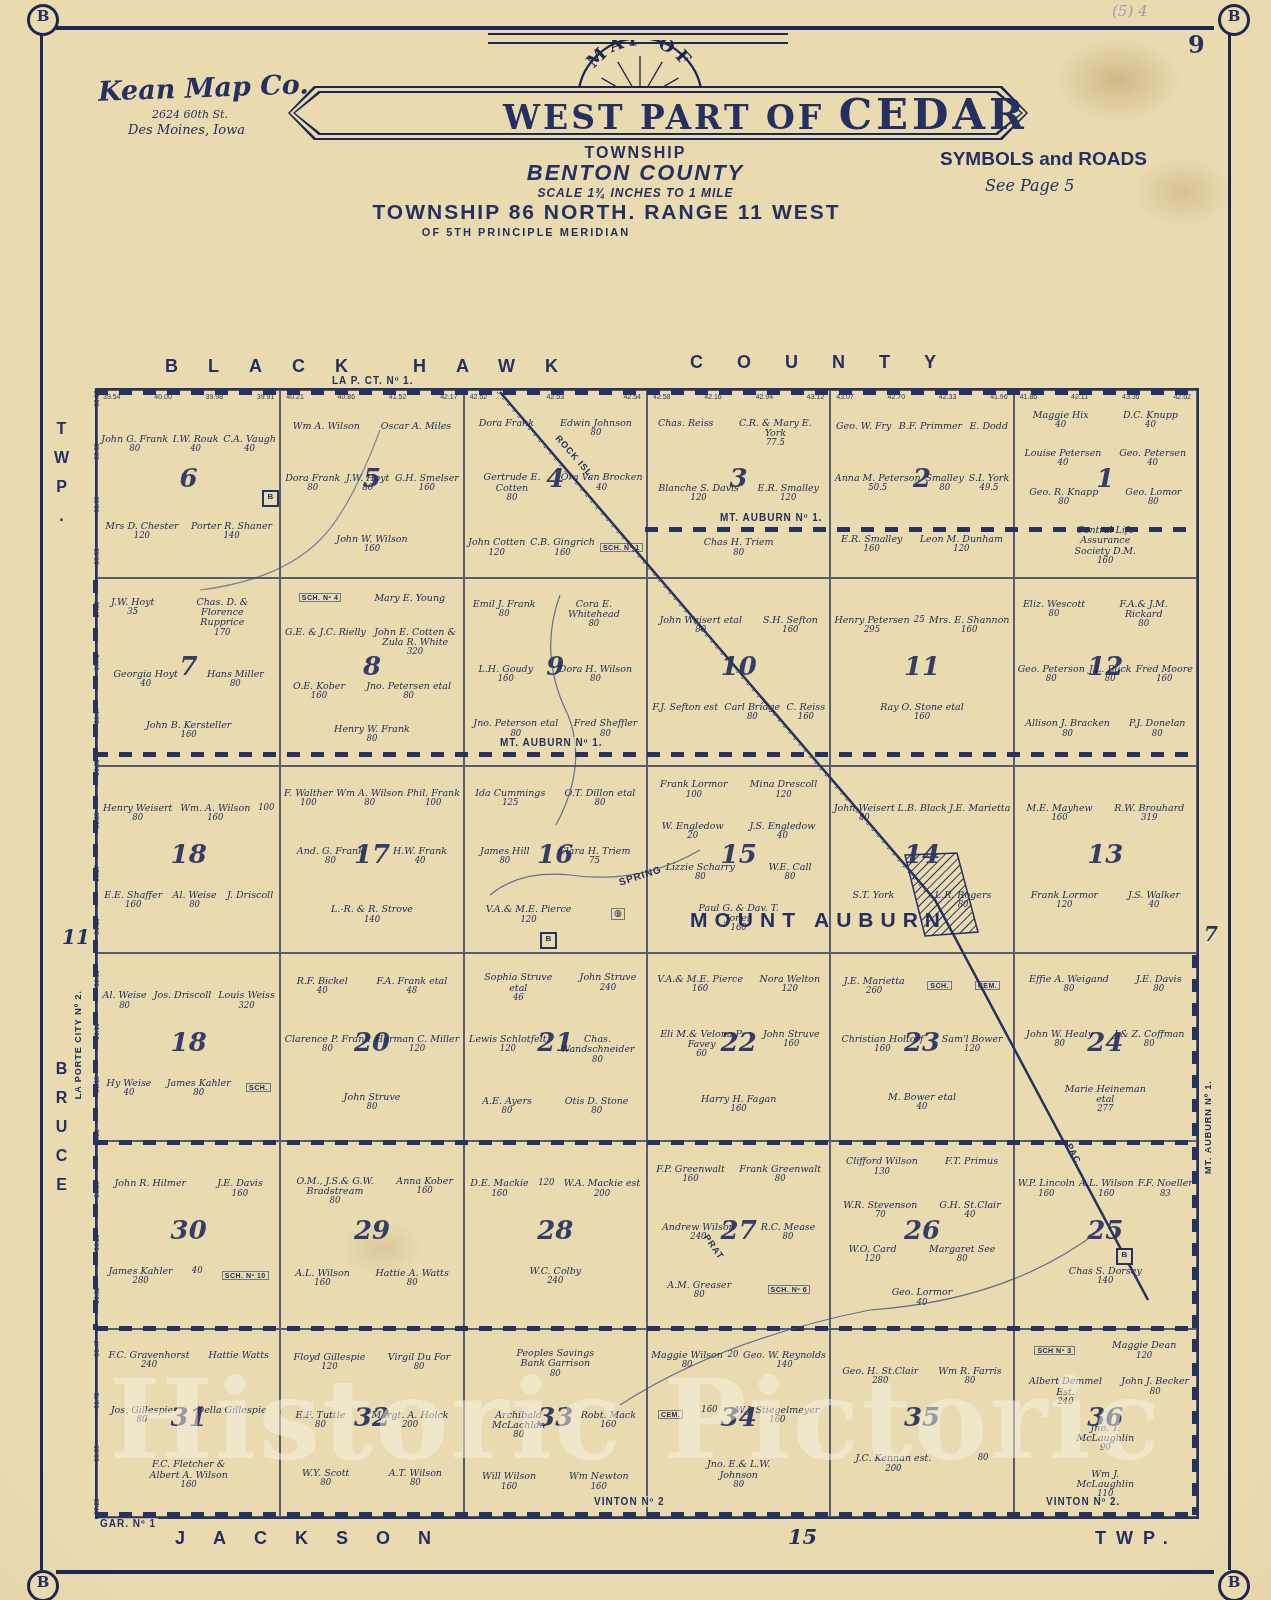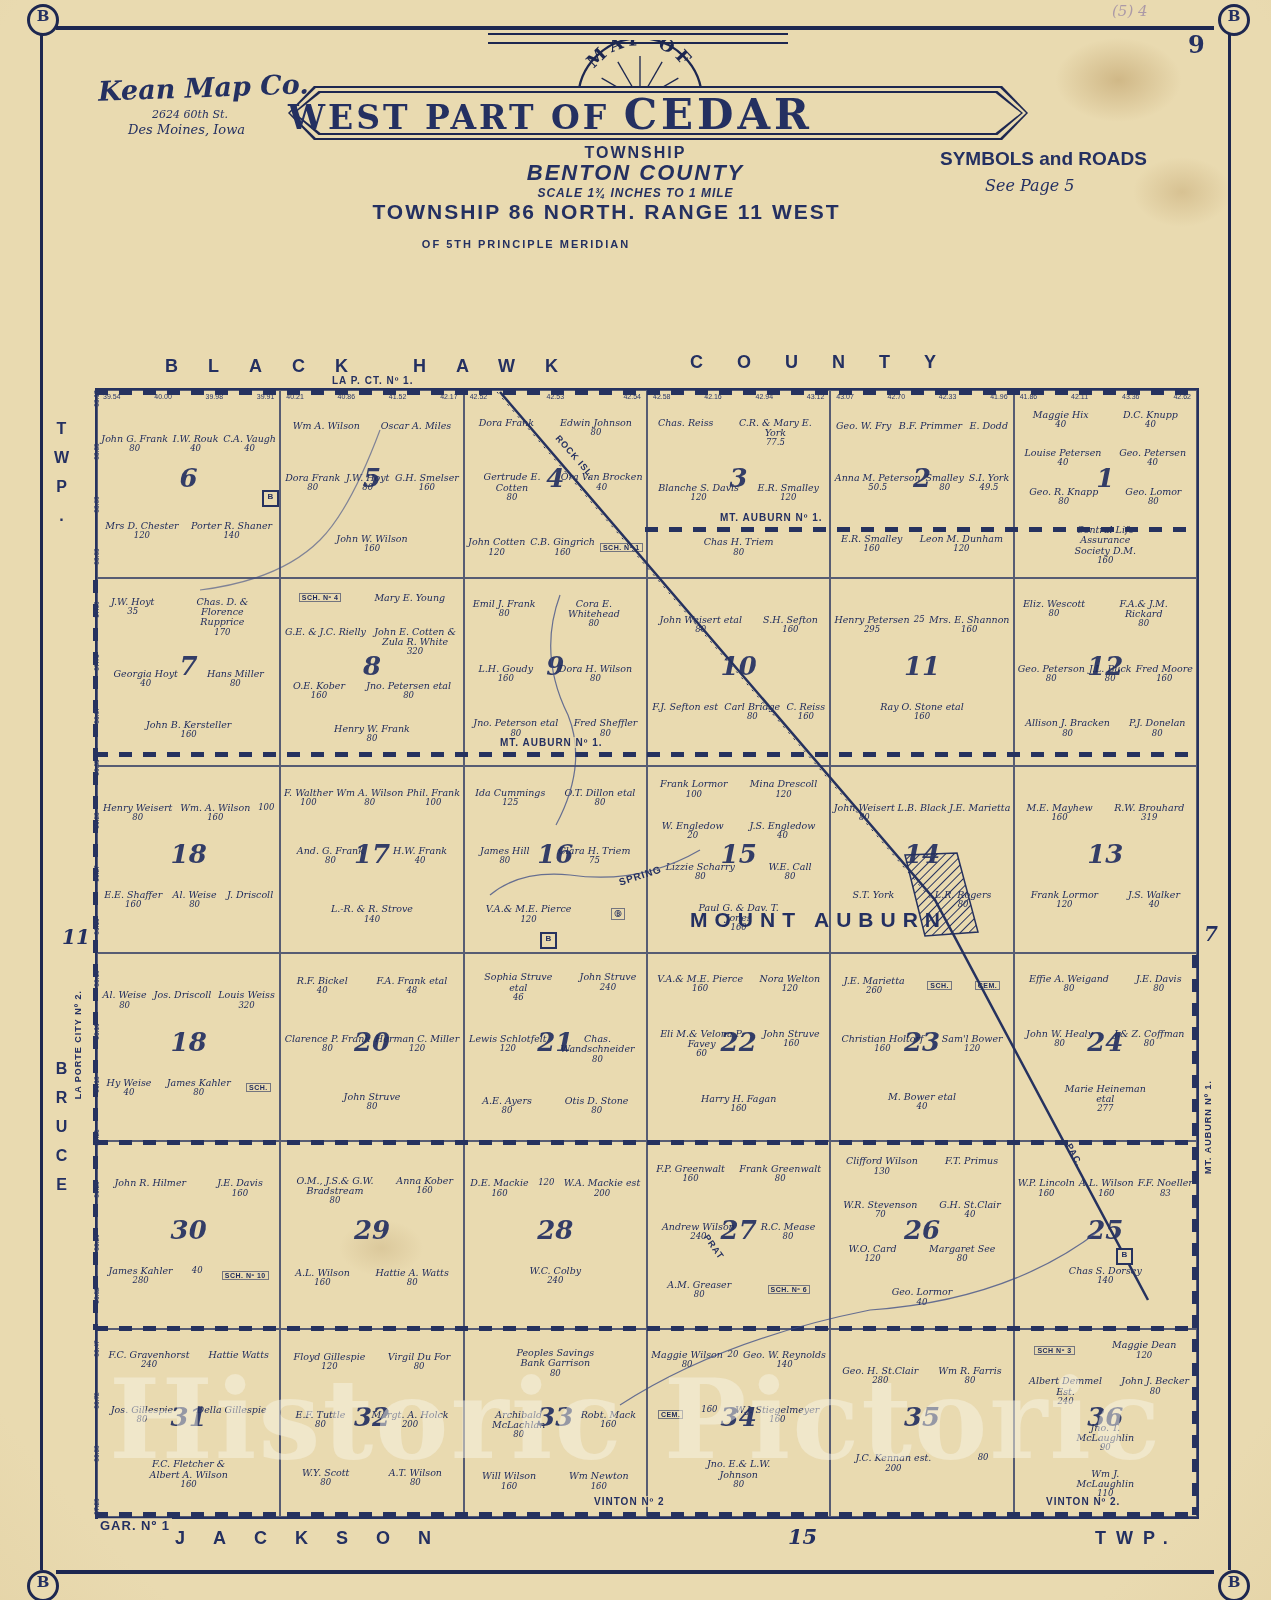--- a/index.html
+++ b/index.html
@@ -23,27 +23,27 @@
   .pub-a1{position:absolute;left:152px;top:108px;font:italic 11px "DejaVu Serif",serif;text-align:center;}
   .pub-a2{position:absolute;left:128px;top:122px;font:italic 13px "DejaVu Serif",serif;}
   .toplines{position:absolute;left:488px;top:33px;width:300px;height:7px;border-top:2px solid #1d2750;border-bottom:2px solid #1d2750;}
   .arc-svg{position:absolute;left:540px;top:40px;}
   .banner{position:absolute;left:288px;top:86px;width:740px;height:54px;}
   .bl{position:absolute;clip-path:polygon(0 50%,3.5% 0,96.5% 0,100% 50%,96.5% 100%,3.5% 100%);}
   .b1{left:0;top:0;right:0;bottom:0;background:#1d2750;}
   .b2{left:2px;top:2px;right:2px;bottom:2px;background:#e9dab0;}
   .b3{left:5px;top:5px;right:5px;bottom:5px;background:#1d2750;}
   .b4{left:7px;top:7px;right:7px;bottom:7px;background:#e9dab0;}
-  .banner-text{position:absolute;width:100%;text-align:left;top:4px;font:bold 33px "DejaVu Serif",serif;letter-spacing:3px;}
+  .banner-text{position:absolute;width:100%;text-align:right;top:4px;font:bold 33px "DejaVu Serif",serif;letter-spacing:3px;}
   .banner-text .big{font-size:42px;letter-spacing:4px;}
   .t-township{position:absolute;left:0;width:1271px;text-align:center;top:144px;font:bold 16px "Liberation Sans",sans-serif;letter-spacing:2px;}
   .t-county{position:absolute;left:0;width:1271px;text-align:center;top:160px;font:bold italic 22px "Liberation Sans",sans-serif;letter-spacing:2px;}
   .t-scale{position:absolute;left:0;width:1271px;text-align:center;top:186px;font:bold italic 12px "Liberation Sans",sans-serif;letter-spacing:1px;}
   .t-range{position:absolute;left:0;width:1213px;text-align:center;top:200px;font:bold 21px "Liberation Sans",sans-serif;letter-spacing:2px;}
-  .t-meridian{position:absolute;left:0;width:1052px;text-align:center;top:226px;font:bold 11px "Liberation Sans",sans-serif;letter-spacing:2px;margin-top:12px;}
+  .t-meridian{position:absolute;left:0;width:1052px;text-align:center;top:226px;font:bold 11px "Liberation Sans",sans-serif;letter-spacing:2px;}
   .legend-1{position:absolute;left:940px;top:148px;font:bold 19px "Liberation Sans",sans-serif;}
   .legend-2{position:absolute;left:985px;top:176px;font:italic 16px "DejaVu Serif",serif;}
   .pageno{position:absolute;left:1188px;top:30px;font:bold 24px "DejaVu Serif",serif;}
   .pencil{position:absolute;left:1112px;top:2px;font:italic 15px "DejaVu Serif",serif;color:rgba(120,100,160,.55);}
   
   .north-l{position:absolute;left:165px;top:356px;font:600 18px "Liberation Sans",sans-serif;letter-spacing:30px;}
   .north-r{position:absolute;left:690px;top:352px;font:600 18px "Liberation Sans",sans-serif;letter-spacing:34px;}
   .south-l{position:absolute;left:175px;top:1528px;font:600 18px "Liberation Sans",sans-serif;letter-spacing:28px;}
   .south-n{position:absolute;left:788px;top:1524px;font:bold italic 21px "DejaVu Serif",serif;}
   .south-t{position:absolute;left:1095px;top:1528px;font:600 18px "Liberation Sans",sans-serif;letter-spacing:10px;}
@@ -597,21 +597,21 @@
   <div class="road-label" style="left:498px;top:737px;">MT. AUBURN Nº 1.</div>
   <div class="road-h" style="left:95px;top:1140px;width:1100px;"></div>
   <div class="road-h" style="left:95px;top:1326px;width:1100px;"></div>
   <div class="road-h" style="left:95px;top:1512px;width:1100px;"></div>
   <div class="road-v" style="left:93px;top:580px;height:750px;"></div>
   <div class="road-v" style="left:1192px;top:955px;height:560px;"></div>
   <div class="vroad-label" style="left:73px;top:990px;">LA PORTE CITY Nº 2.</div>
   <div class="vroad-label" style="left:1203px;top:1080px;">MT. AUBURN Nº 1.</div>
   <div class="road-label" style="left:592px;top:1496px;">VINTON Nº 2</div>
   <div class="road-label" style="left:1044px;top:1496px;">VINTON Nº 2.</div>
-  <div class="road-label" style="left:98px;top:1518px;font-size:13px;">GAR. Nº 1</div>
+  <div class="road-label" style="left:98px;top:1518px;font-size:10px;">GAR. Nº 1</div>
   <div class="rail-label" style="left:548px;top:452px;transform:rotate(49deg);">ROCK ISL.</div>
   <div class="rail-label" style="left:1062px;top:1150px;transform:rotate(62deg);">PAC.</div>
   <div class="rail-label" style="left:618px;top:870px;transform:rotate(-18deg);font-size:10px;">SPRING</div>
   <div class="rail-label" style="left:700px;top:1242px;transform:rotate(55deg);font-size:9px;">PRAT</div>
 
   <div class="town-label">MOUNT AUBURN</div>
   <div class="bbox" style="left:262px;top:490px;">B</div>
   <div class="bbox" style="left:540px;top:932px;">B</div>
   <div class="bbox" style="left:1116px;top:1248px;">B</div>
 

